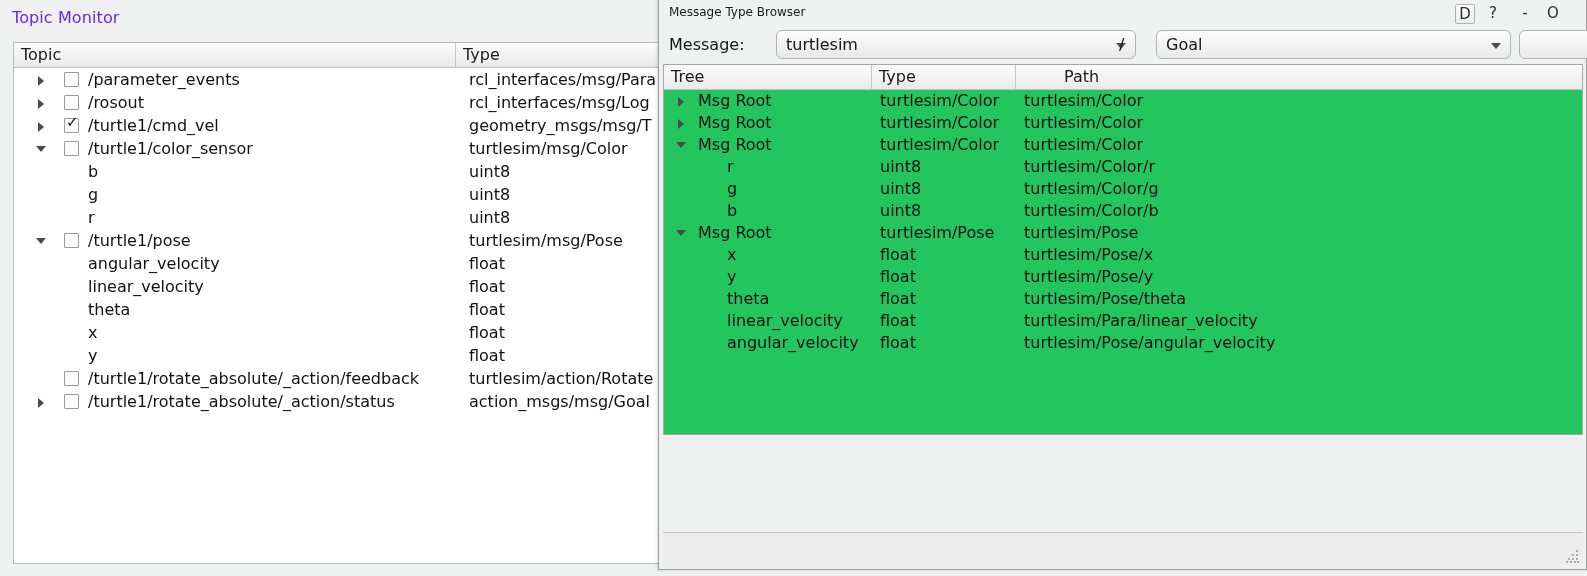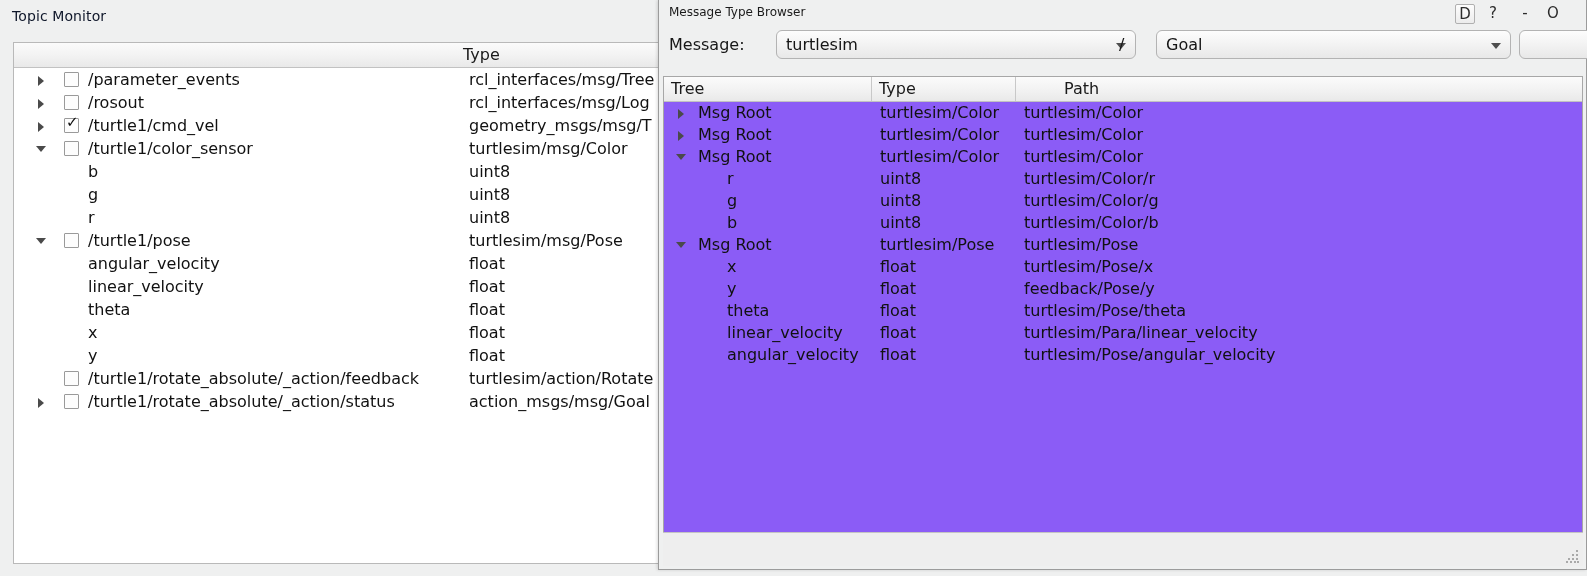--- a/index.html
+++ b/index.html
@@ -18,22 +18,22 @@
   
   #topic-monitor {
     position: absolute;
     left: 0; top: 0;
     width: 1587px; height: 576px;
     background: #eff0f0;
   }
   #tm-title {
     position: absolute;
     left: 12px; top: 8px;
-    font-size: 14px;
-    color: #0f172a;
+    font-size: 16px;
+    color: #6d28d9;
     letter-spacing: 0.1px;
   }
   #tm-table {
     position: absolute;
     left: 13px; top: 42px;
     width: 1562px; height: 522px;
     background: #ffffff;
     border: 1px solid #b9b9b9;
     box-sizing: border-box;
     overflow: hidden;
@@ -194,23 +194,23 @@
     position: absolute;
     left: 460px; top: 7px;
     font-size: 16px;
     color: #171717;
   }
   #combo-message { left: 473px; width: 355px; }
   #combo-extra   { left: 836px; width: 84px; }
 
   #mtb-table {
     position: absolute;
-    left: 4px; top: 76px;
-    width: 920px; height: 462px;
-    background: #8b5cf6;
+    left: 4px; top: 64px;
+    width: 920px; height: 371px;
+    background: #22c55e;
     border: 1px solid #a7a7a7;
     box-sizing: border-box;
     overflow: hidden;
   }
   .mtb-header {
     position: relative;
     height: 25px;
     background: linear-gradient(to bottom,#fbfbfb 0%,#f2f2f2 55%,#e9e9e9 100%);
     border-bottom: 1px solid #c2c2c2;
     box-sizing: border-box;
@@ -282,30 +282,31 @@
 </head>
 <body>
 
 <div id="root">
 
   <div id="topic-monitor">
     <div id="tm-title">Topic Monitor</div>
 
     <div id="tm-table">
       <div class="tm-header">
+        <div class="tm-hcell topic">Topic</div>
         <div class="tm-hcell type">Type</div>
       </div>
       <div class="tm-body" id="tm-body">
           <div class="tm-row">
             <div class="tm-cell-topic">
               <span class="twisty collapsed"></span>
               <span class="cbox"></span>
               <span class="tm-label">/parameter_events</span>
             </div>
-            <div class="tm-cell-type">rcl_interfaces/msg/Tree</div>
+            <div class="tm-cell-type">rcl_interfaces/msg/Para</div>
           </div>
           <div class="tm-row">
             <div class="tm-cell-topic">
               <span class="twisty collapsed"></span>
               <span class="cbox"></span>
               <span class="tm-label">/rosout</span>
             </div>
             <div class="tm-cell-type">rcl_interfaces/msg/Log</div>
           </div>
           <div class="tm-row">
@@ -496,21 +497,21 @@
               <span class="mtb-name lvl1">x</span>
             </div>
             <div class="mtb-c type">float</div>
             <div class="mtb-c path">turtlesim/Pose/x</div>
           </div>
           <div class="mtb-row">
             <div class="mtb-c tree">
               <span class="mtb-name lvl1">y</span>
             </div>
             <div class="mtb-c type">float</div>
-            <div class="mtb-c path">feedback/Pose/y</div>
+            <div class="mtb-c path">turtlesim/Pose/y</div>
           </div>
           <div class="mtb-row">
             <div class="mtb-c tree">
               <span class="mtb-name lvl1">theta</span>
             </div>
             <div class="mtb-c type">float</div>
             <div class="mtb-c path">turtlesim/Pose/theta</div>
           </div>
           <div class="mtb-row">
             <div class="mtb-c tree">

